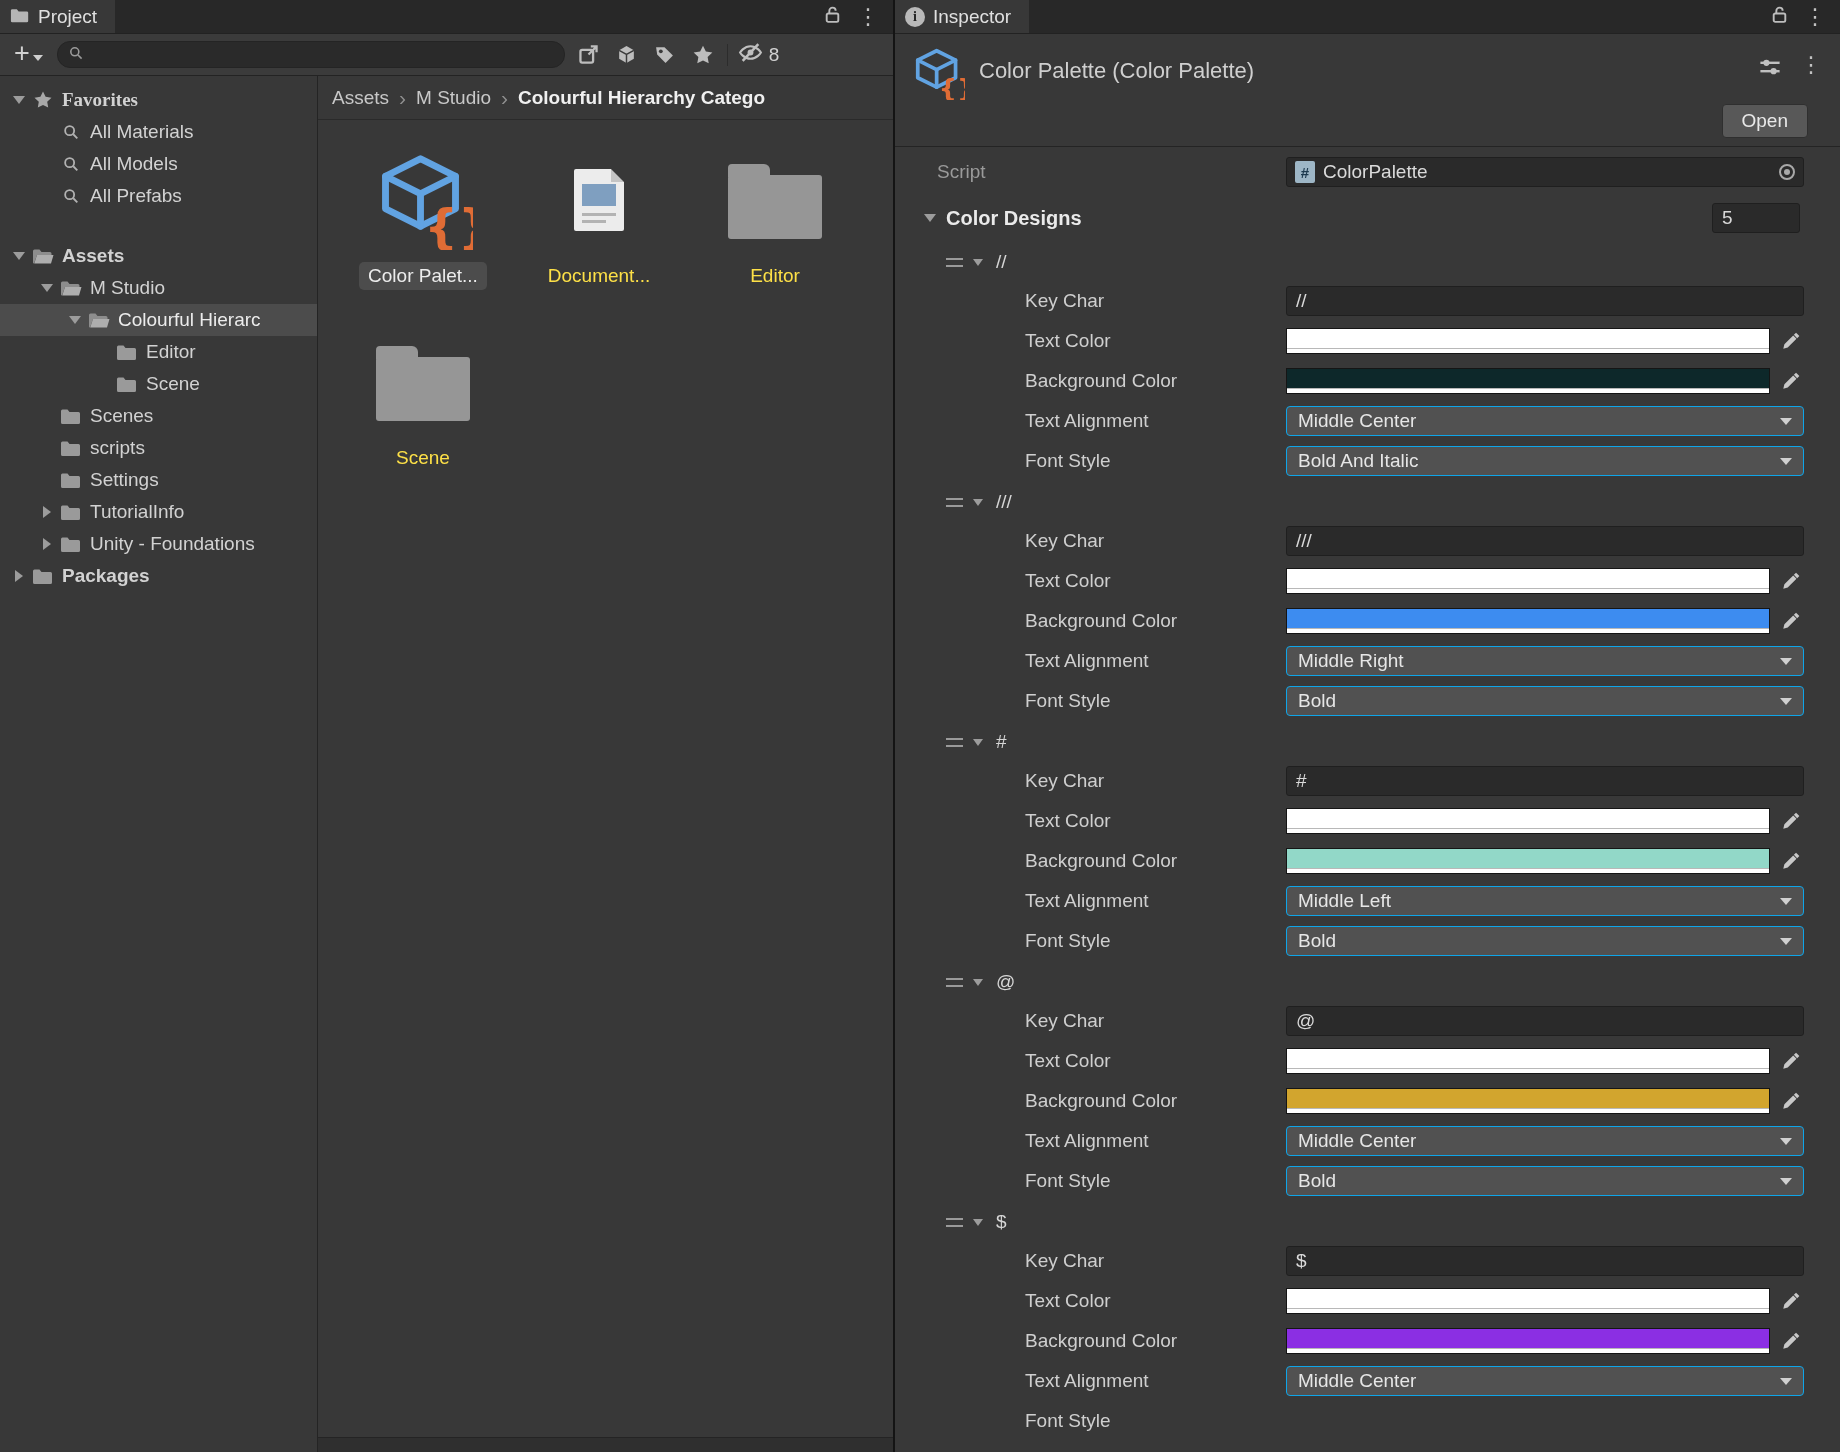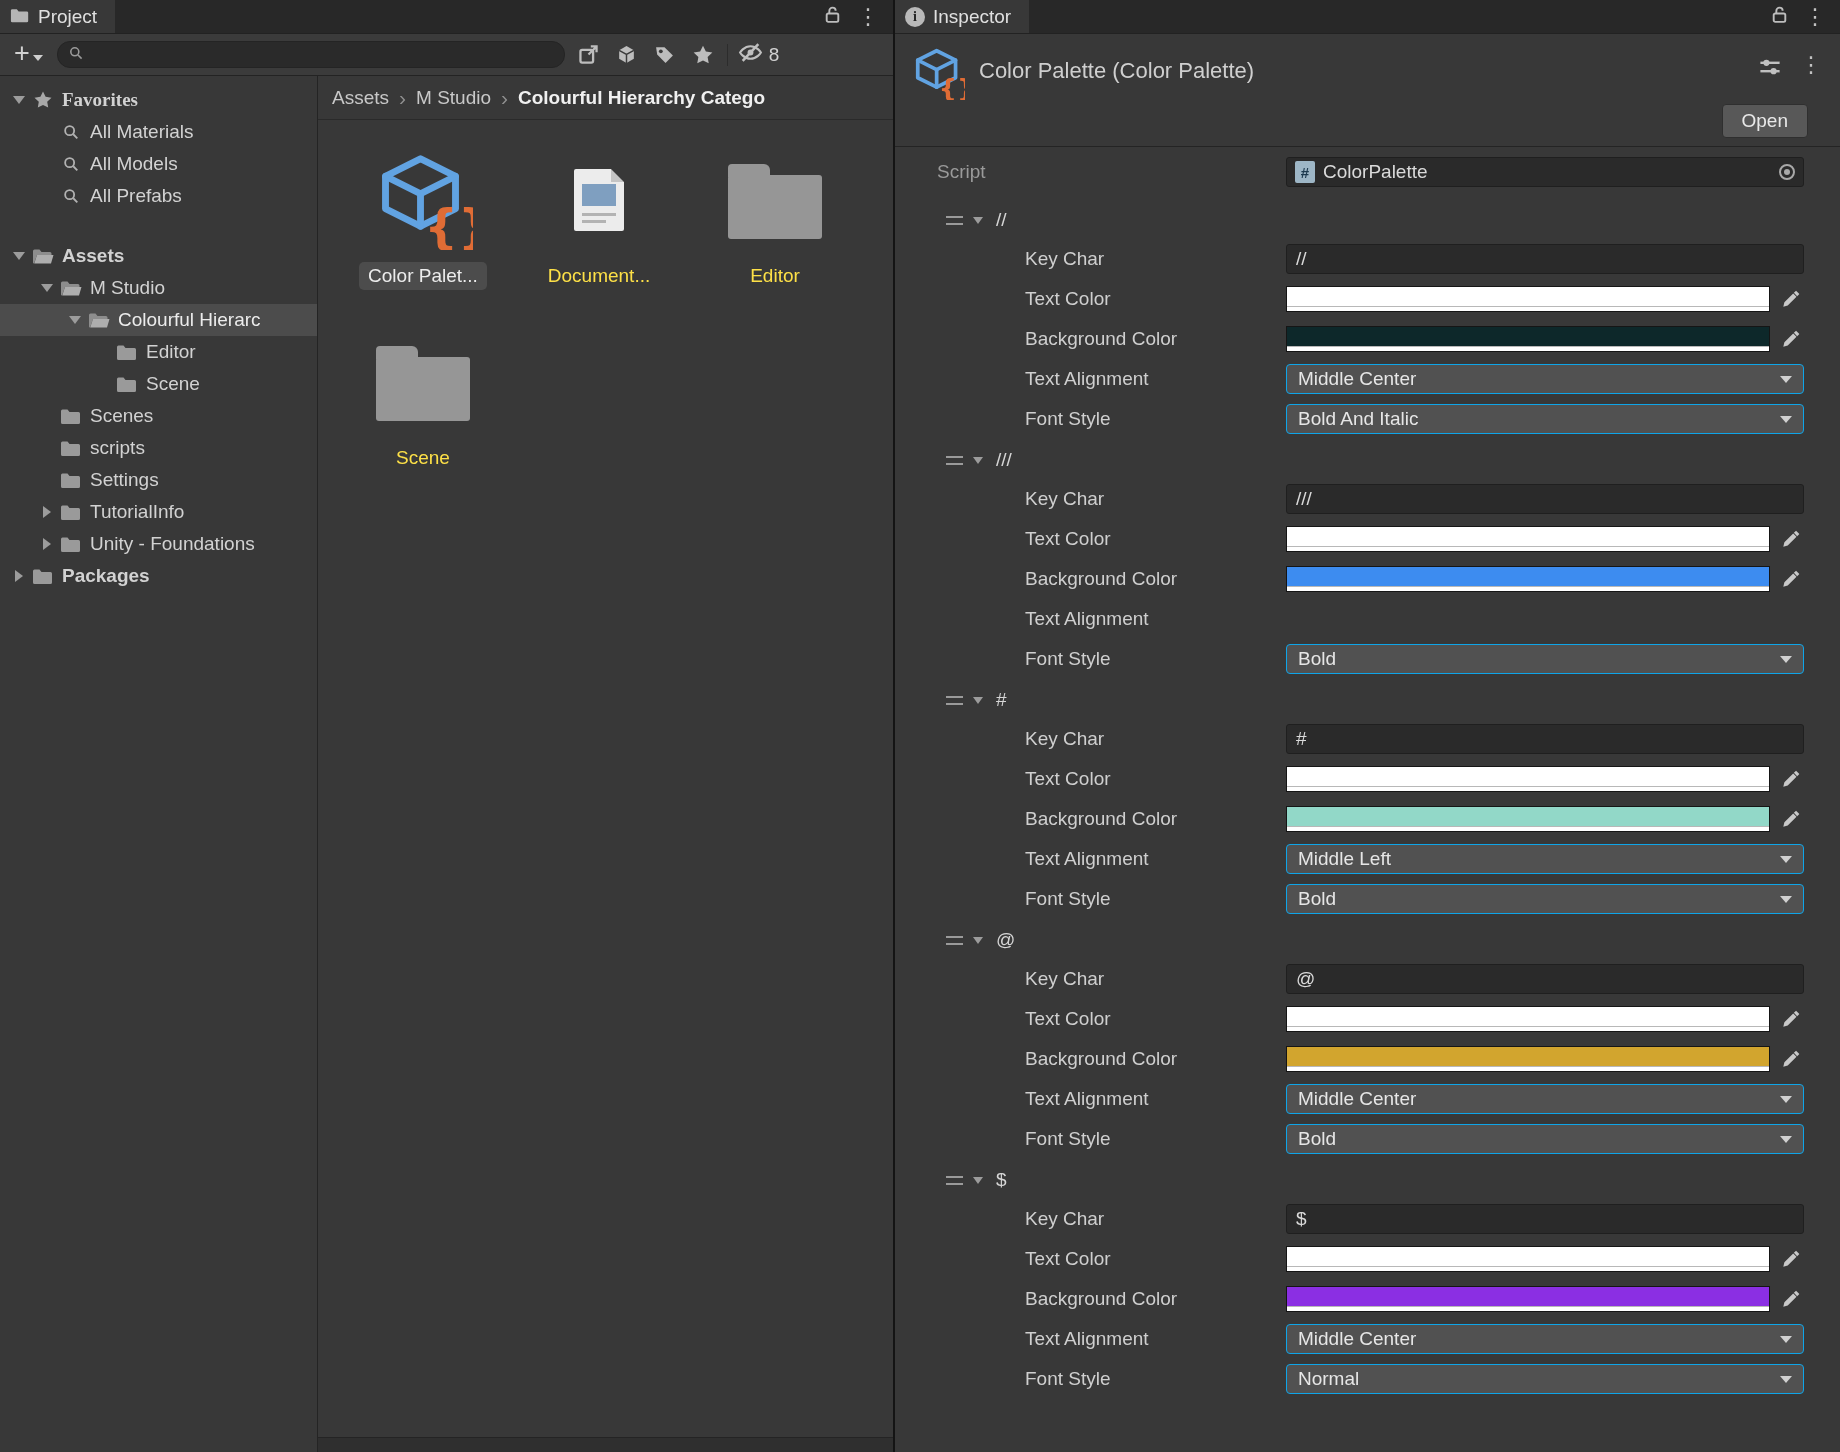--- a/index.html
+++ b/index.html
@@ -420,20 +420,25 @@
 
     <div class="insp-row script-row">
       <span class="insp-label">Script</span>
       <div class="object-field">
         <span class="script-ico">#</span>
         <span>ColorPalette</span>
         <span class="obj-picker"></span>
       </div>
     </div>
 
+    <div class="designs-row">
+      <span class="caret down"></span>
+      <span class="designs-label">Color Designs</span>
+      <input class="count-field" value="5" style="">
+    </div>
 
     <div class="entries" id="entries-host">
   <div class="entry">
     <div class="entry-header">
       <span class="drag-handle"></span>
       <span class="caret down sm"></span>
       <span class="entry-key">//</span>
     </div>
     <div class="insp-row">
       <span class="insp-label">Key Char</span>
@@ -508,20 +513,24 @@
         <div class="swatch" style="background: rgb(61, 140, 240);"></div>
         <span class="dropper">
           <svg viewBox="0 0 20 20" width="22" height="22">
                   <path d="M3 17l1-4 8-8 3 3-8 8zM12.6 4.4l2-2 3 3-2 2z" fill="#c8c8c8"></path>
                 </svg>
         </span>
       </div>
     </div>
     <div class="insp-row">
       <span class="insp-label">Text Alignment</span>
+      <div class="dropdown control">
+        <span>Middle Right</span>
+        <span class="dd-caret"></span>
+      </div>
     </div>
     <div class="insp-row">
       <span class="insp-label">Font Style</span>
       <div class="dropdown control">
         <span>Bold</span>
         <span class="dd-caret"></span>
       </div>
     </div>
   </div>
 
@@ -661,21 +670,17 @@
     </div>
     <div class="insp-row">
       <span class="insp-label">Text Alignment</span>
       <div class="dropdown control">
         <span>Middle Center</span>
         <span class="dd-caret"></span>
       </div>
     </div>
     <div class="insp-row">
       <span class="insp-label">Font Style</span>
-      <div class="dropdown control">
-        <span>Normal</span>
-        <span class="dd-caret"></span>
-      </div>
     </div>
   </div>
 </div>
   </section>
 </div>
 
 </body></html>

